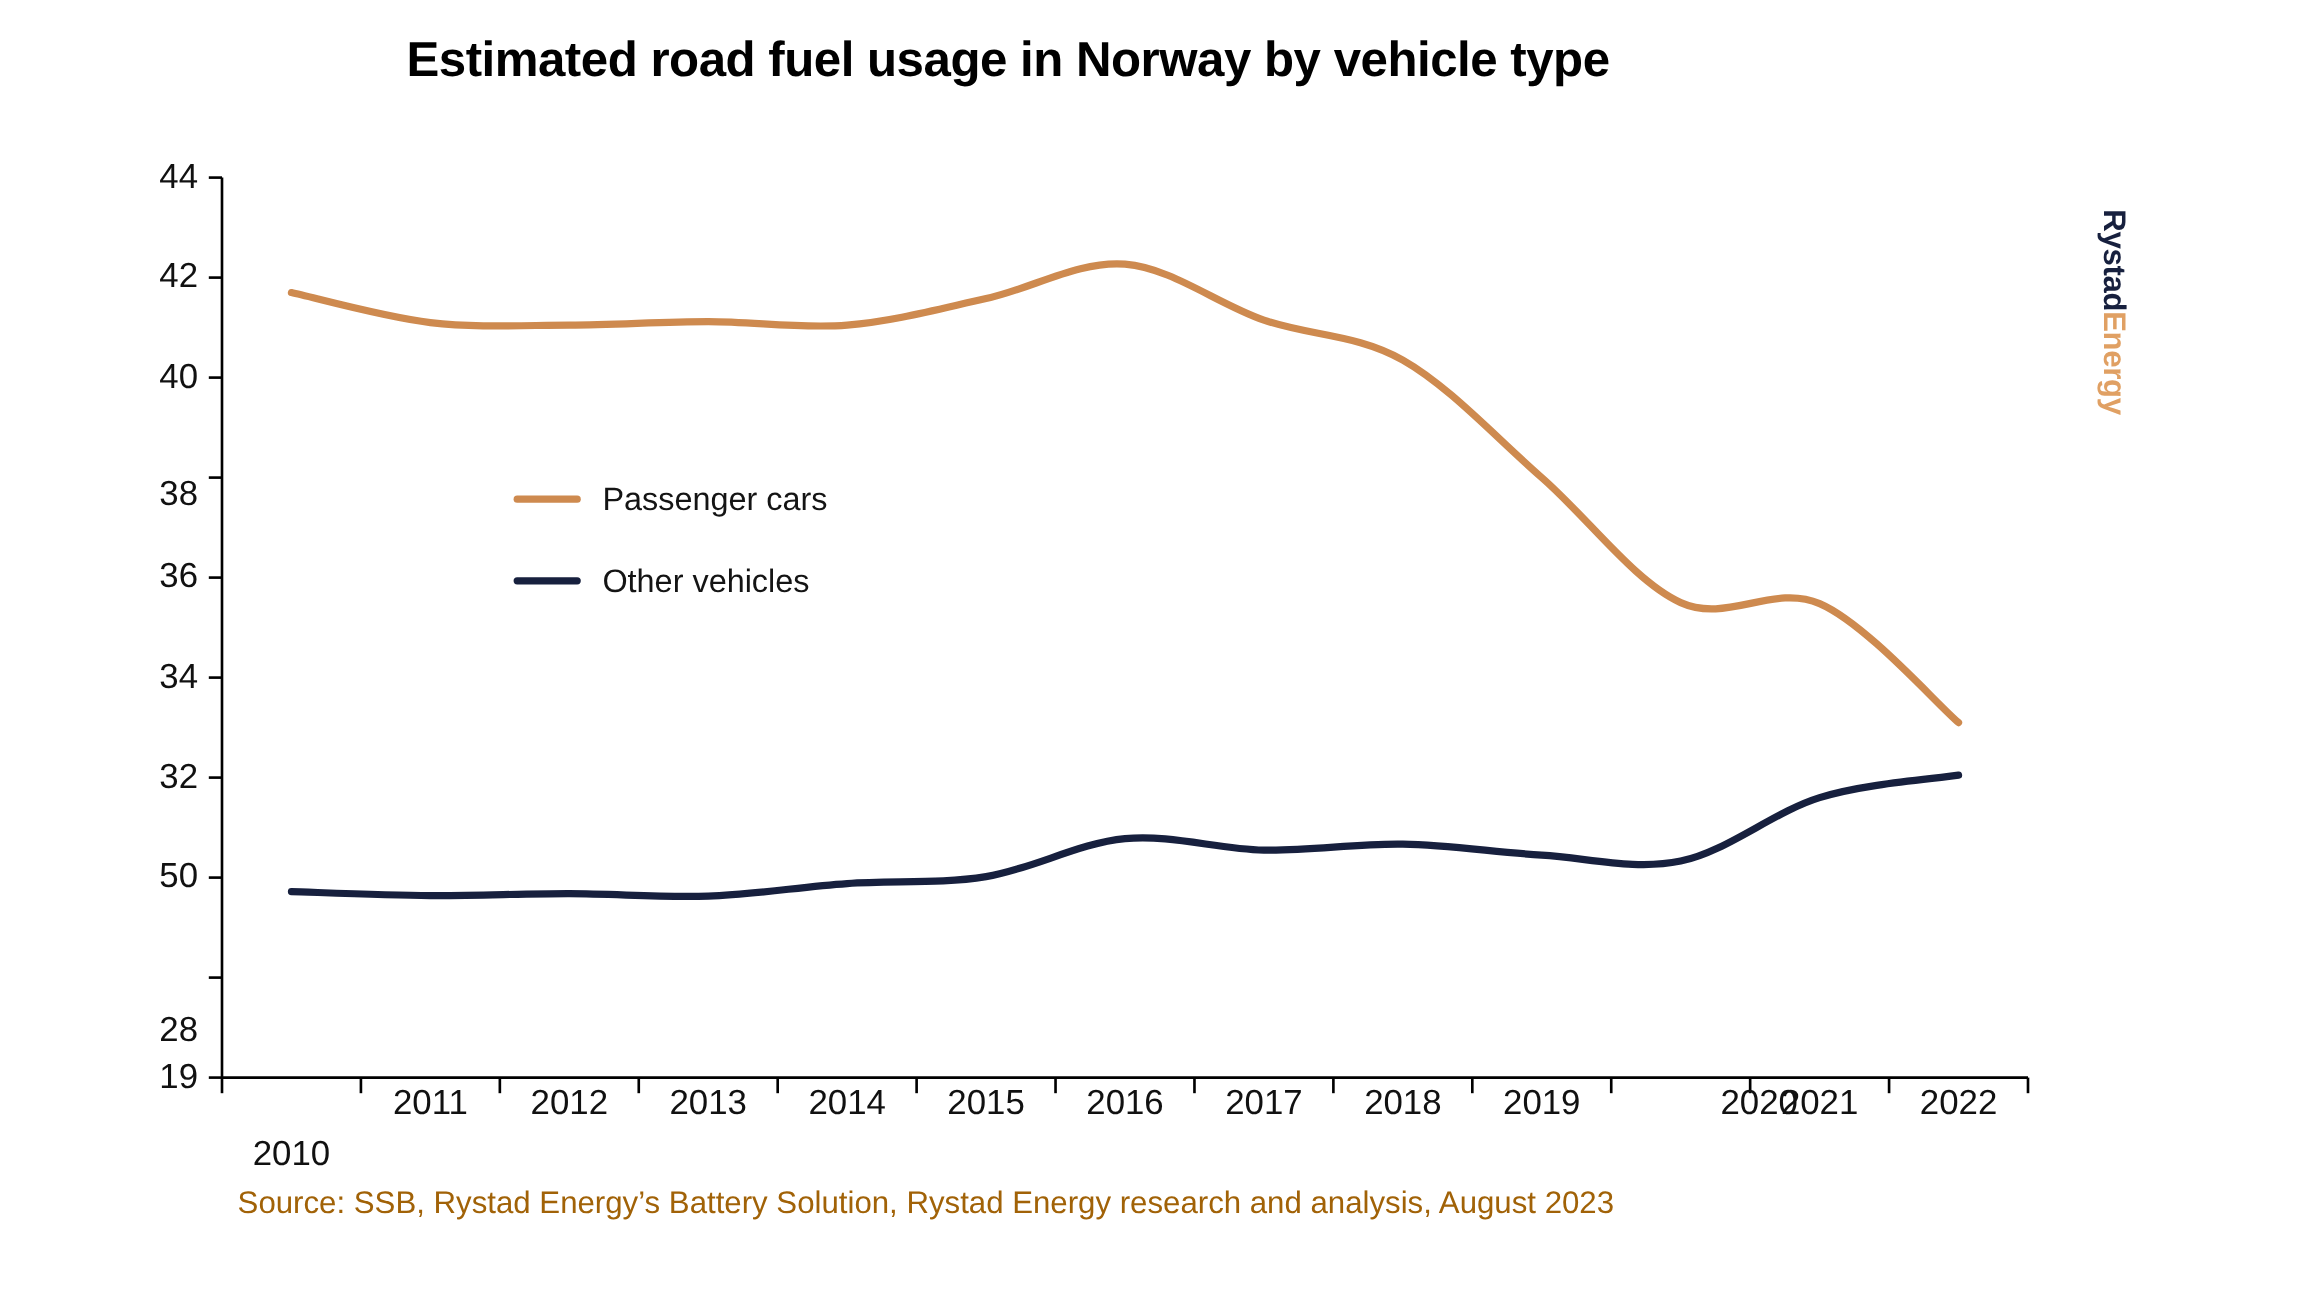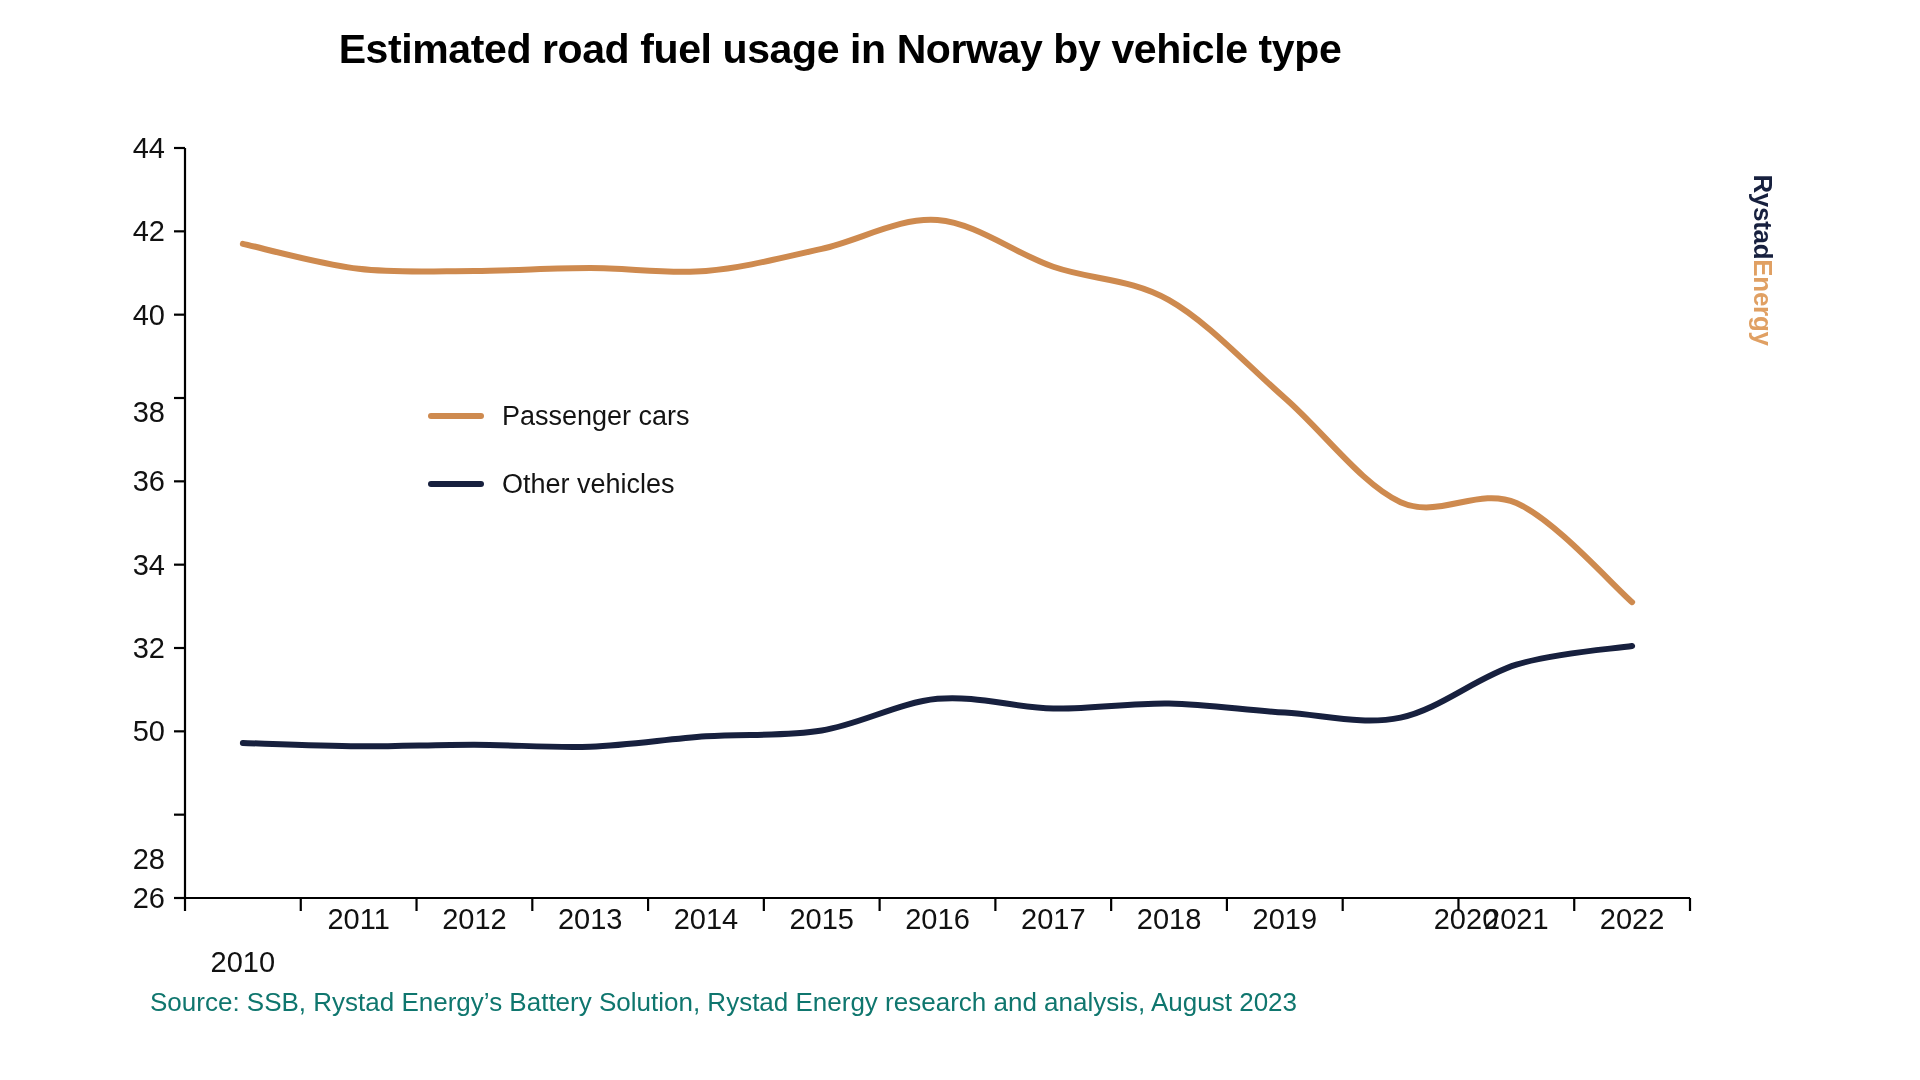--- a/index.html
+++ b/index.html
@@ -192,21 +192,21 @@
         <line x1="1574.2307692307693" y1="898" x2="1574.2307692307693" y2="911" stroke="#000" stroke-width="2.2"></line>
         <line x1="1690" y1="898" x2="1690" y2="911" stroke="#000" stroke-width="2.2"></line>
       </g>
     <g id="series-group">
         <path d="M 242.88 243.83 C 262.18 248.00, 320.06 264.32, 358.65 268.83 C 397.24 273.35, 435.83 271.06, 474.42 270.92 C 513.01 270.78, 551.60 268.00, 590.19 268.00 C 628.78 268.00, 667.37 274.11, 705.96 270.92 C 744.55 267.72, 783.14 257.31, 821.73 248.83 C 860.32 240.36, 898.91 217.10, 937.50 220.08 C 976.09 223.07, 1014.68 253.42, 1053.27 266.75 C 1091.86 280.08, 1130.45 278.21, 1169.04 300.08 C 1207.63 321.96, 1246.22 364.32, 1284.81 398.00 C 1323.40 431.68, 1361.99 484.67, 1400.58 502.17 C 1439.17 519.67, 1477.76 486.33, 1516.35 503.00 C 1554.94 519.67, 1612.82 585.64, 1632.12 602.17" fill="none" stroke="#CE8A4F" stroke-width="6" stroke-linecap="round" stroke-linejoin="round"></path>
         <path d="M 242.88 743.00 C 262.18 743.56, 320.06 746.06, 358.65 746.33 C 397.24 746.61, 435.83 744.60, 474.42 744.67 C 513.01 744.74, 551.60 748.14, 590.19 746.75 C 628.78 745.36, 667.37 739.04, 705.96 736.33 C 744.55 733.63, 783.14 736.75, 821.73 730.50 C 860.32 724.25, 898.91 702.51, 937.50 698.83 C 976.09 695.15, 1014.68 707.65, 1053.27 708.42 C 1091.86 709.18, 1130.45 702.72, 1169.04 703.42 C 1207.63 704.11, 1246.22 710.22, 1284.81 712.58 C 1323.40 714.94, 1361.99 725.57, 1400.58 717.58 C 1439.17 709.60, 1477.76 676.61, 1516.35 664.67 C 1554.94 652.72, 1612.82 649.04, 1632.12 645.92" fill="none" stroke="#17203E" stroke-width="6" stroke-linecap="round" stroke-linejoin="round"></path>
       </g>
   </svg>
 
   <div id="ytick-labels">
-      <div class="ytick-label" style="top: 898px;">26</div>
+      <div class="ytick-label" style="top: 898px;">19</div>
       <div class="ytick-label" style="top: 814.667px; margin-top: 44px;">28</div>
       <div class="ytick-label" style="top: 731.333px;">50</div>
       <div class="ytick-label" style="top: 648px;">32</div>
       <div class="ytick-label" style="top: 564.667px;">34</div>
       <div class="ytick-label" style="top: 481.333px;">36</div>
       <div class="ytick-label" style="top: 412px;">38</div>
       <div class="ytick-label" style="top: 314.667px;">40</div>
       <div class="ytick-label" style="top: 231.333px;">42</div>
       <div class="ytick-label" style="top: 148px;">44</div>
     </div>
@@ -232,21 +232,21 @@
       <span class="legend-swatch" style="background: rgb(206, 138, 79);"></span>
       <span class="legend-label">Passenger cars</span>
     </div>
     <div class="legend-row">
       <span class="legend-swatch" style="background: rgb(23, 32, 62);"></span>
       <span class="legend-label">Other vehicles</span>
     </div>
   </div>
 
   <div id="footer">
-    <div class="footer-line" style="color: #0f766e;">Source: SSB, Rystad Energy’s Battery Solution, Rystad Energy research and analysis, August 2023</div>
+    <div class="footer-line" style="color: #a16207; margin-left: 48px;">Source: SSB, Rystad Energy’s Battery Solution, Rystad Energy research and analysis, August 2023</div>
   </div>
 
   <div id="brand-logo">
     <div id="brand-logo-inner">
       <span class="brand-rystad" style="color: rgb(23, 32, 62);">Rystad</span><span class="brand-energy" style="color: rgb(224, 160, 99);">Energy</span>
     </div>
   </div>
 
 </div>
 

